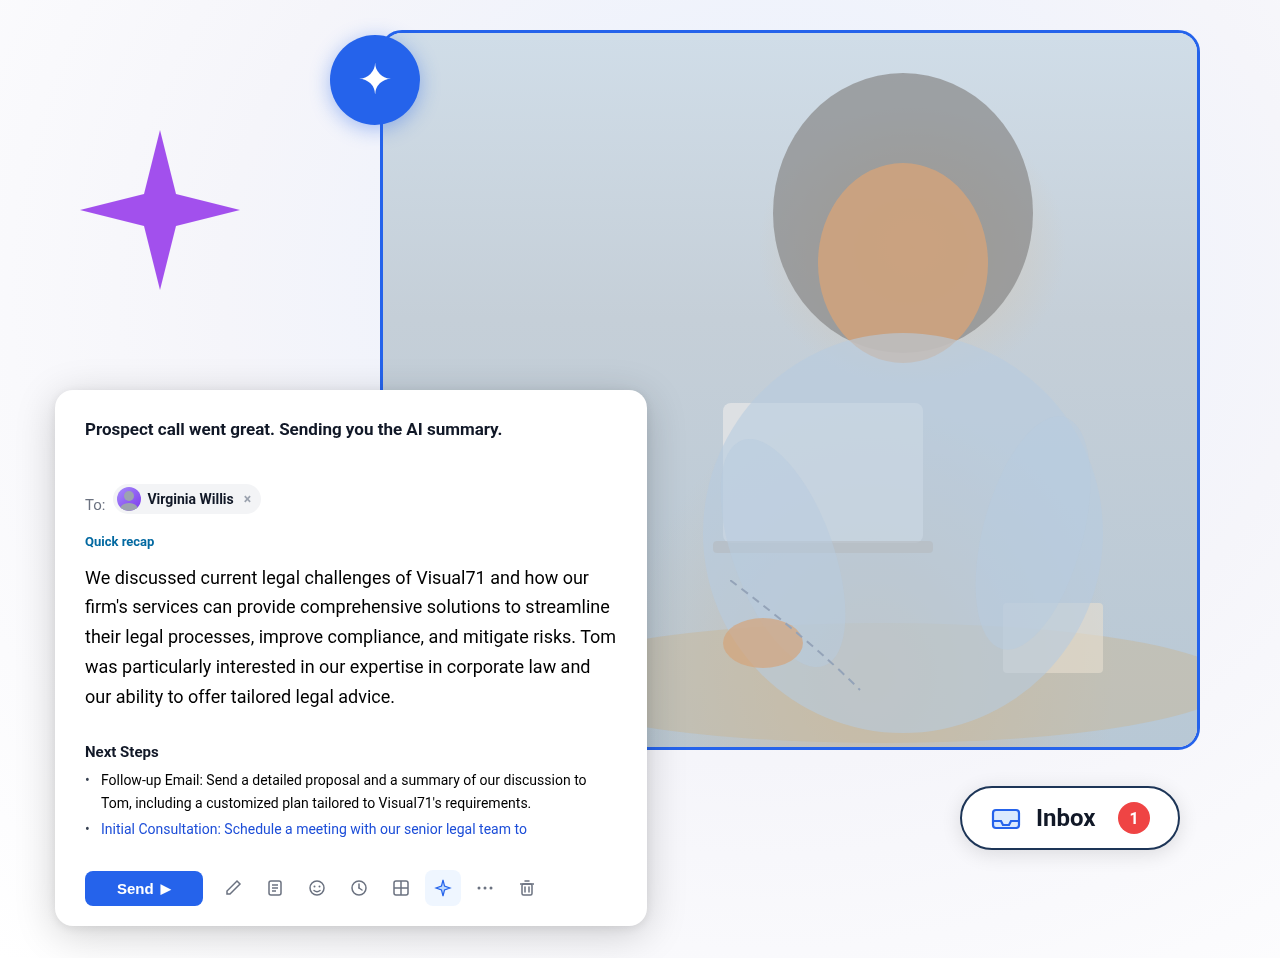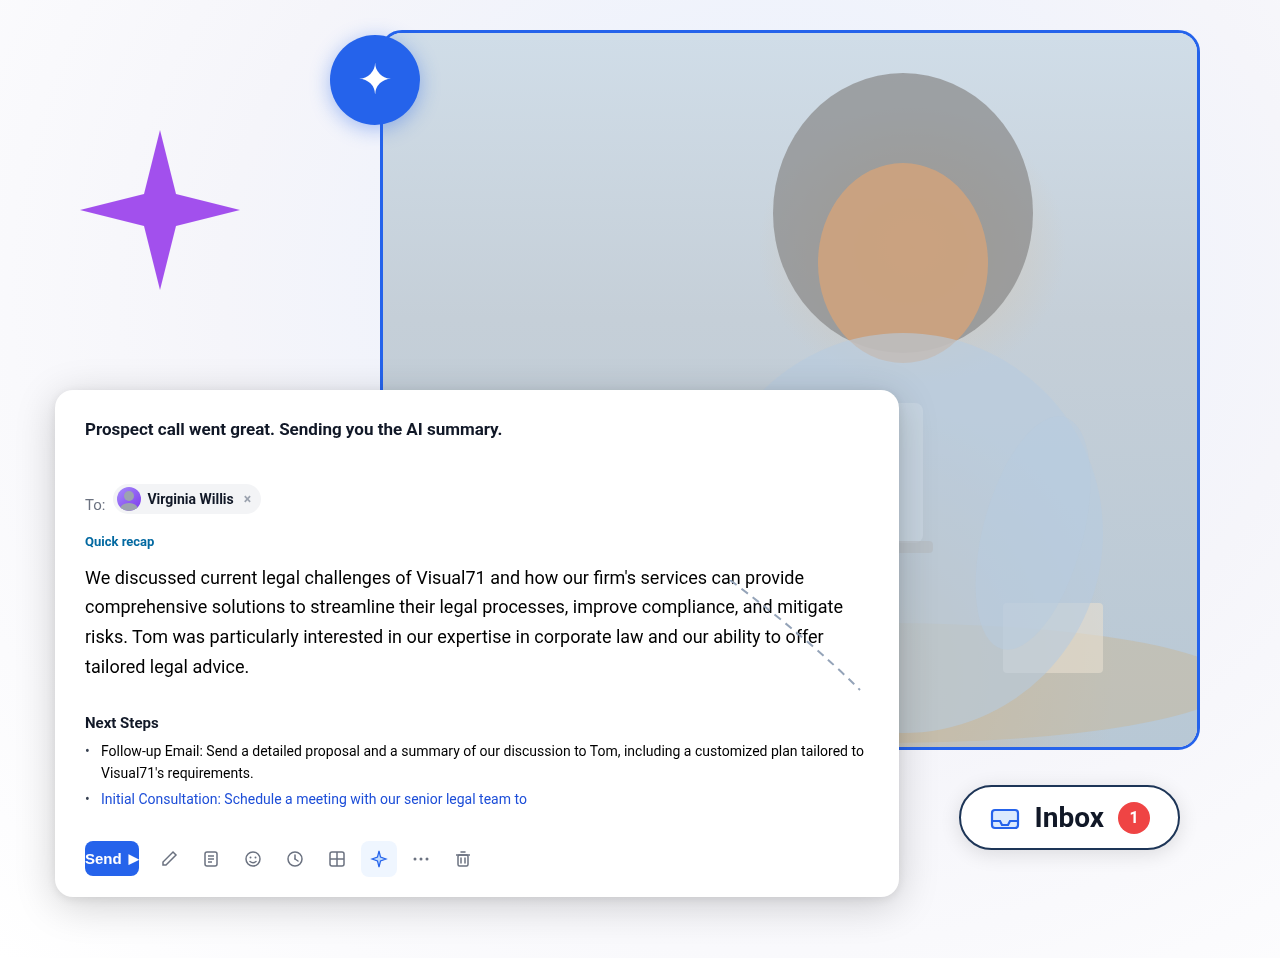--- a/index.html
+++ b/index.html
@@ -104,21 +104,21 @@
       left: 730px;
       top: 580px;
       z-index: 20;
     }
 
     
     .email-card {
       position: absolute;
       left: 55px;
       top: 390px;
-      width: 844px;
+      width: 592px;
       background: #ffffff;
       border-radius: 18px;
       box-shadow: 0 8px 40px rgba(0,0,0,0.18), 0 2px 10px rgba(0,0,0,0.08);
       z-index: 15;
       padding: 28px 30px 20px;
     }
 
     .email-subject {
       font-size: 17px;
       font-weight: 700;
@@ -221,21 +221,21 @@
       gap: 6px;
       margin-top: 16px;
       padding-top: 14px;
     }
 
     .send-btn {
       background: #2563eb;
       color: white;
       border: none;
       border-radius: 8px;
-      padding: 9px 0;
+      padding: 9px 32px;
       font-size: 15px;
       font-weight: 600;
       cursor: pointer;
       display: flex;
       align-items: center;
       gap: 7px;
       margin-right: 6px;
     }
     .send-btn-icon {
       font-size: 13px;
@@ -275,21 +275,21 @@
       z-index: 20;
       box-shadow: 0 4px 20px rgba(0,0,0,0.12);
       min-width: 220px;
     }
     .inbox-icon-wrap {
       display: flex;
       align-items: center;
       justify-content: center;
     }
     .inbox-label {
-      font-size: 28px;
+      font-size: 24px;
       font-weight: 700;
       color: #111827;
       flex: 1;
     }
     .inbox-badge {
       background: #ef4444;
       color: white;
       border-radius: 50%;
       width: 32px;
       height: 32px;

